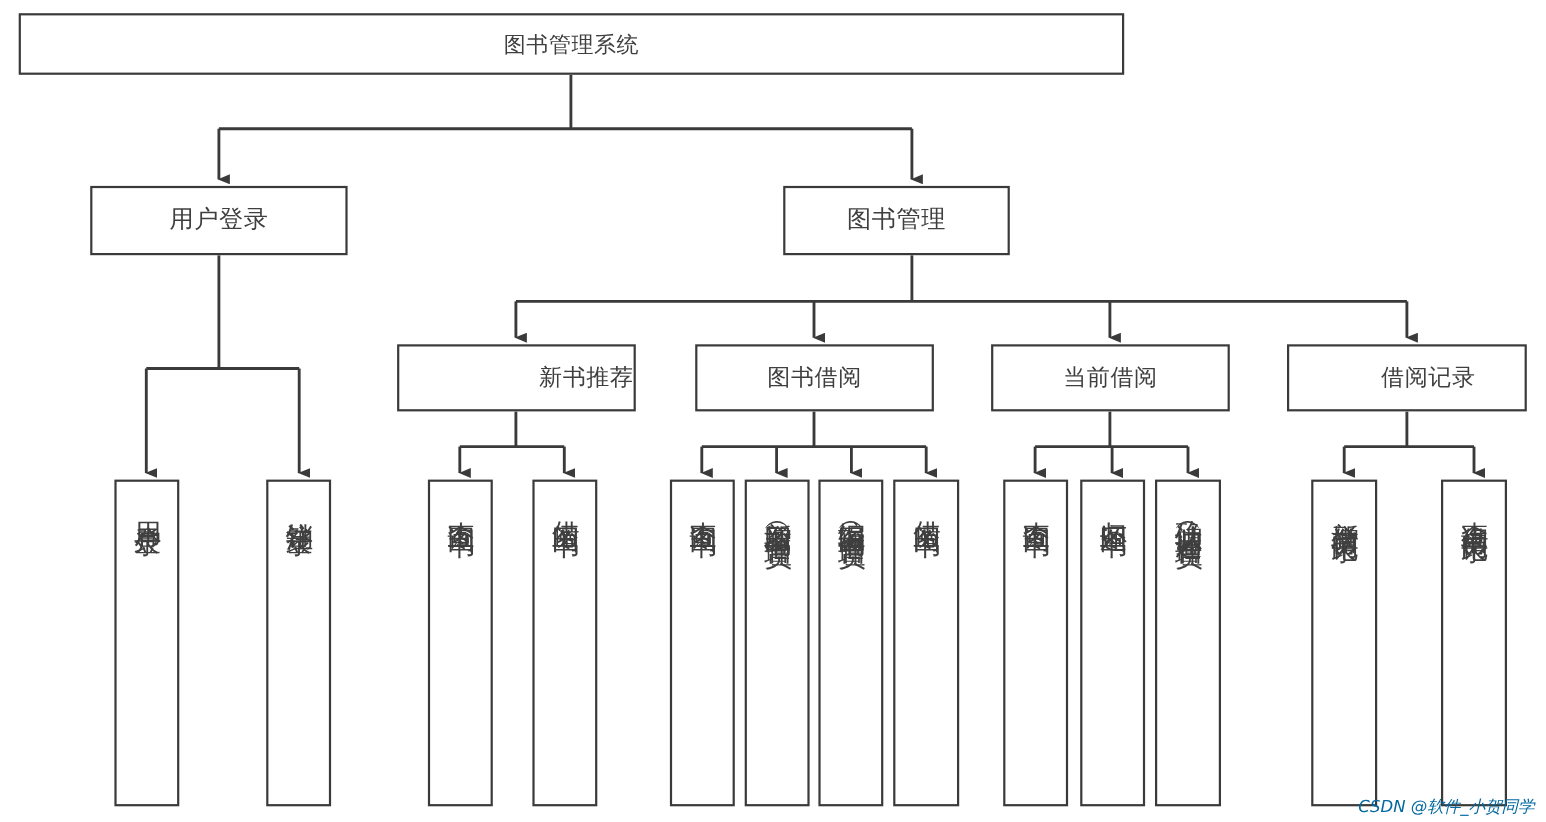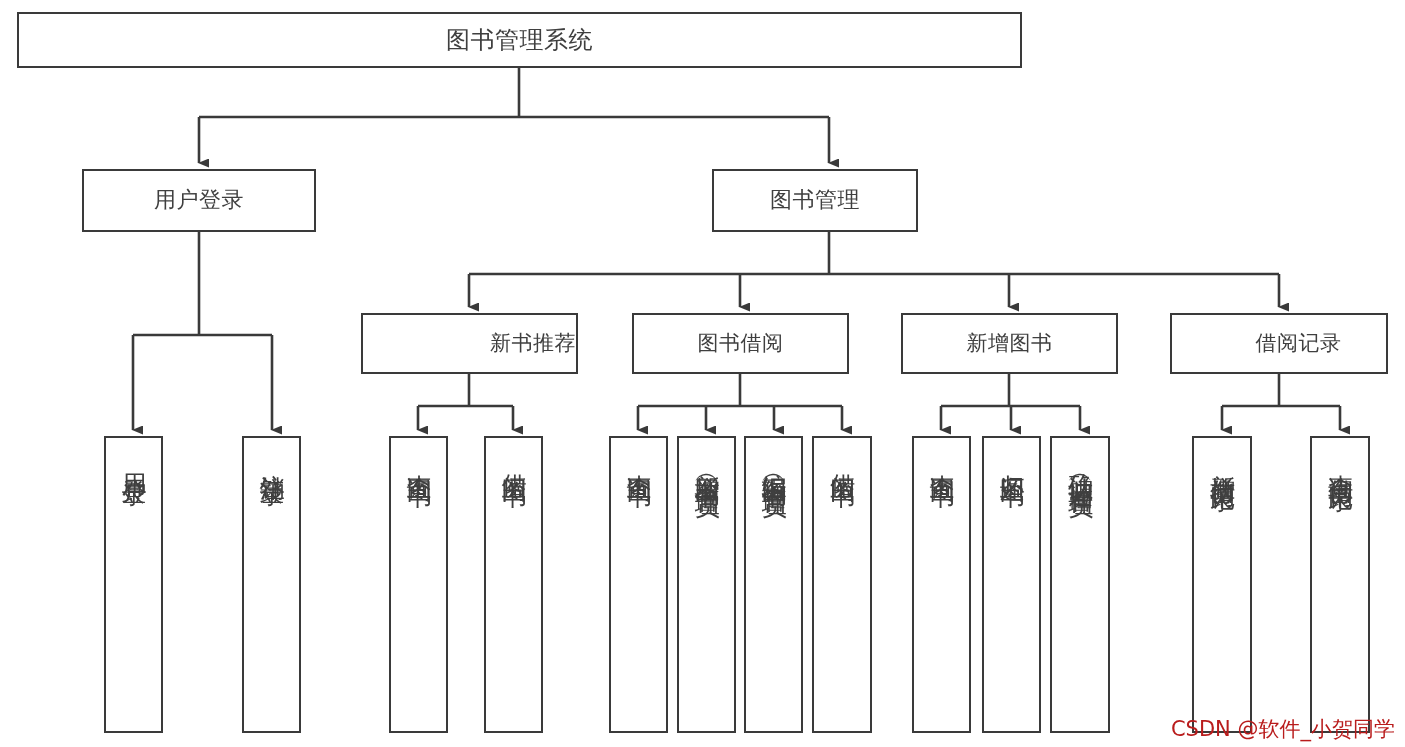--- a/index.html
+++ b/index.html
@@ -33,21 +33,21 @@
     z-index:2;
   }
   .node .label{
     display:block;
     text-align:center;
     color:#3f3f3f;
     letter-spacing:0.5px;
   }
   
   .node.root{ }
-  .node.root .label{ font-size:24px; line-height:1.1; }
+  .node.root .label{ font-size:20px; line-height:1.1; }
   
   .node.branch .label{ font-size:22px; line-height:1.1; }
   .node.group .label{ font-size:21px; line-height:1.1; }
   
   .node.leaf{
     align-items:flex-start;
     justify-content:center;
     padding-top:16px;
   }
   .node.leaf .label{
@@ -55,25 +55,26 @@
     text-orientation:upright;
     font-size:25px;
     line-height:1.06;
     letter-spacing:3px;
     white-space:nowrap;
   }
   .watermark{
     position:absolute;
     right:10px;
     bottom:4px;
-    font-size:21px;
-    color:#b91c1c;
+    font-size:15px;
+    color:#0369a1;
     white-space:nowrap;
     z-index:3;
     font-family:"DejaVu Sans","Liberation Sans",sans-serif;
+    font-style:italic;
   }
 </style>
 </head>
 <body>
 
 <div id="canvas">
 
   <svg id="wires" viewBox="0 0 1405 747" width="1405" height="747" xmlns="http://www.w3.org/2000/svg">
     <defs>
       <marker id="arrow" markerWidth="9" markerHeight="11" refX="4.5" refY="10" orient="auto" markerUnits="userSpaceOnUse">
@@ -140,21 +141,21 @@
 
   <div class="node group" style="left:361px;top:313px;width:217px;height:61px;justify-content:flex-end;">
     <span class="label">新书推荐</span>
   </div>
 
   <div class="node group" style="left:632px;top:313px;width:217px;height:61px;">
     <span class="label">图书借阅</span>
   </div>
 
   <div class="node group" style="left:901px;top:313px;width:217px;height:61px;">
-    <span class="label">新增图书</span>
+    <span class="label">当前借阅</span>
   </div>
 
   <div class="node group" style="left:1170px;top:313px;width:218px;height:61px;padding-left:39px;">
     <span class="label">借阅记录</span>
   </div>
 
   <div class="node leaf" style="left:104px;top:436px;width:59px;height:297px;">
     <span class="label">用户登录</span>
   </div>
   <div class="node leaf" style="left:242px;top:436px;width:59px;height:297px;">

